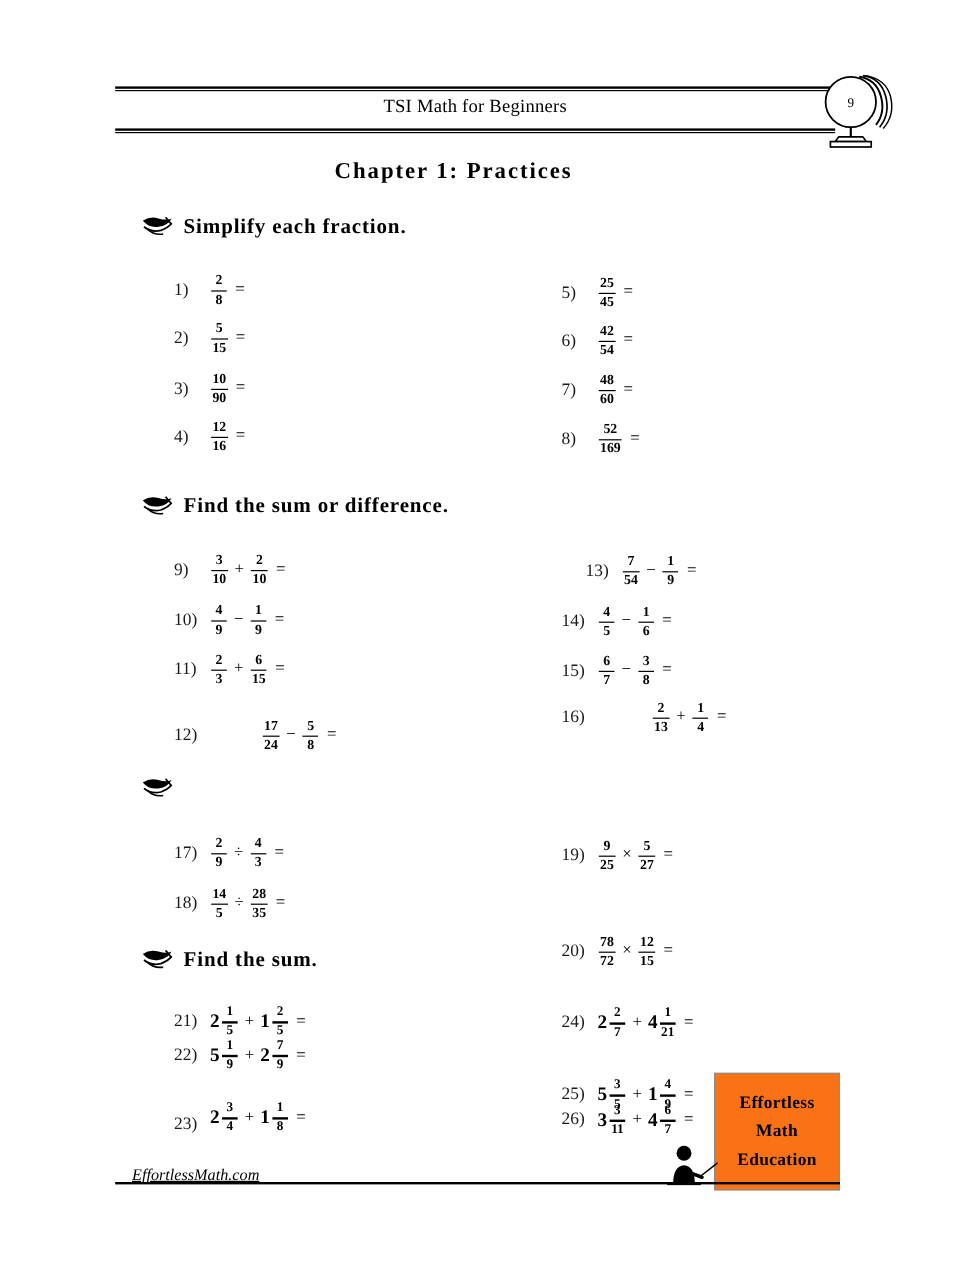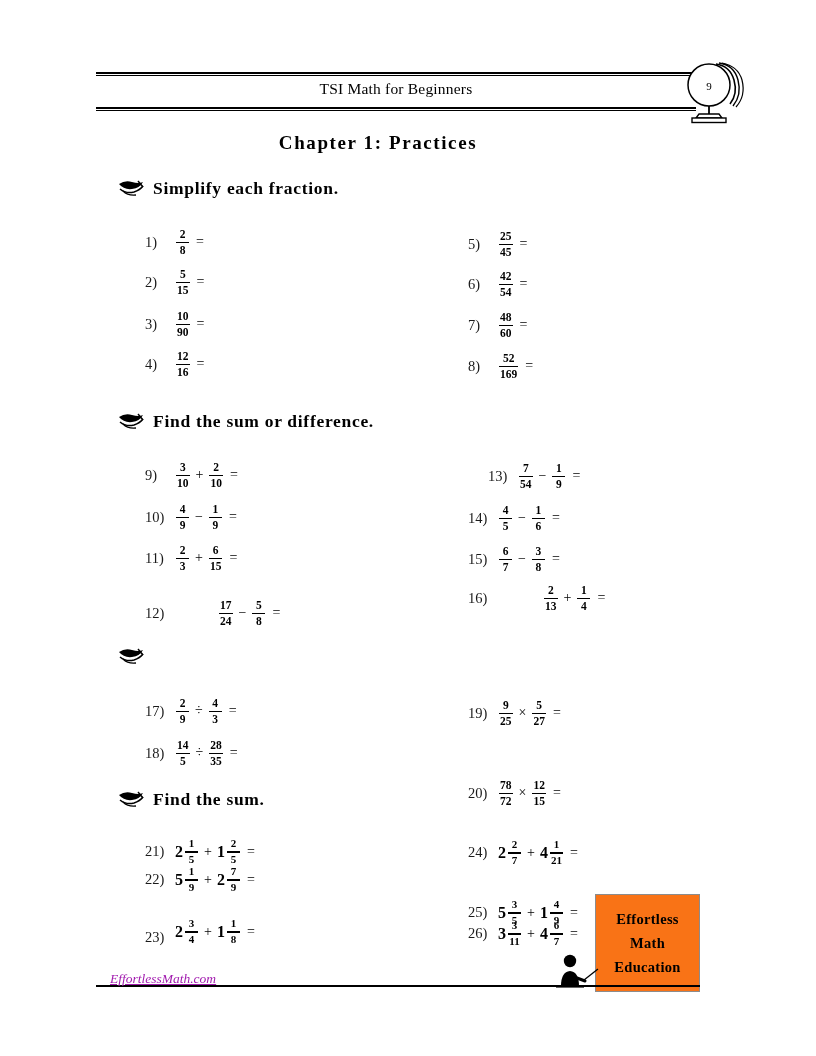--- a/index.html
+++ b/index.html
@@ -670,15 +670,15 @@
 
   <svg class="teacher" viewBox="0 0 52 40">
     <circle cx="22" cy="9" r="6.2" fill="#000"></circle>
     <path d="M13 34 Q13 20 22 19 Q31 20 31 34 Z" fill="#000"></path>
     <path d="M29 26 L37 29" stroke="#000" stroke-width="3" stroke-linecap="round"></path>
     <path d="M36 28 L50 17" stroke="#000" stroke-width="1.3"></path>
     <rect x="8" y="33" width="28" height="2.6" fill="#000"></rect>
   </svg>
 
   <div class="footer-rule"></div>
-  <a class="footer-link" href="#" style="color: #a21caf;">EffortlessMath.com</a>
+  <a class="footer-link" href="#" style="color: #000000;">EffortlessMath.com</a>
 
 </div>
 
 </body></html>

